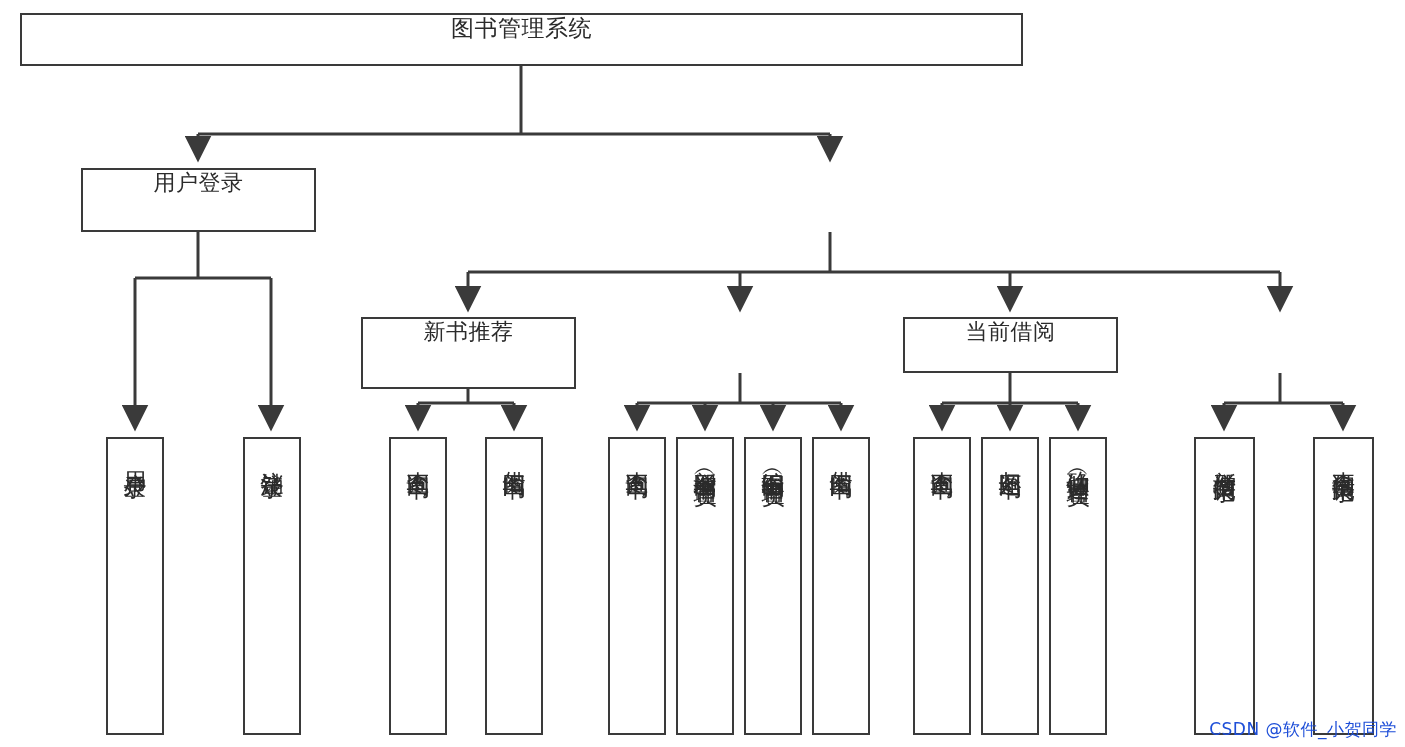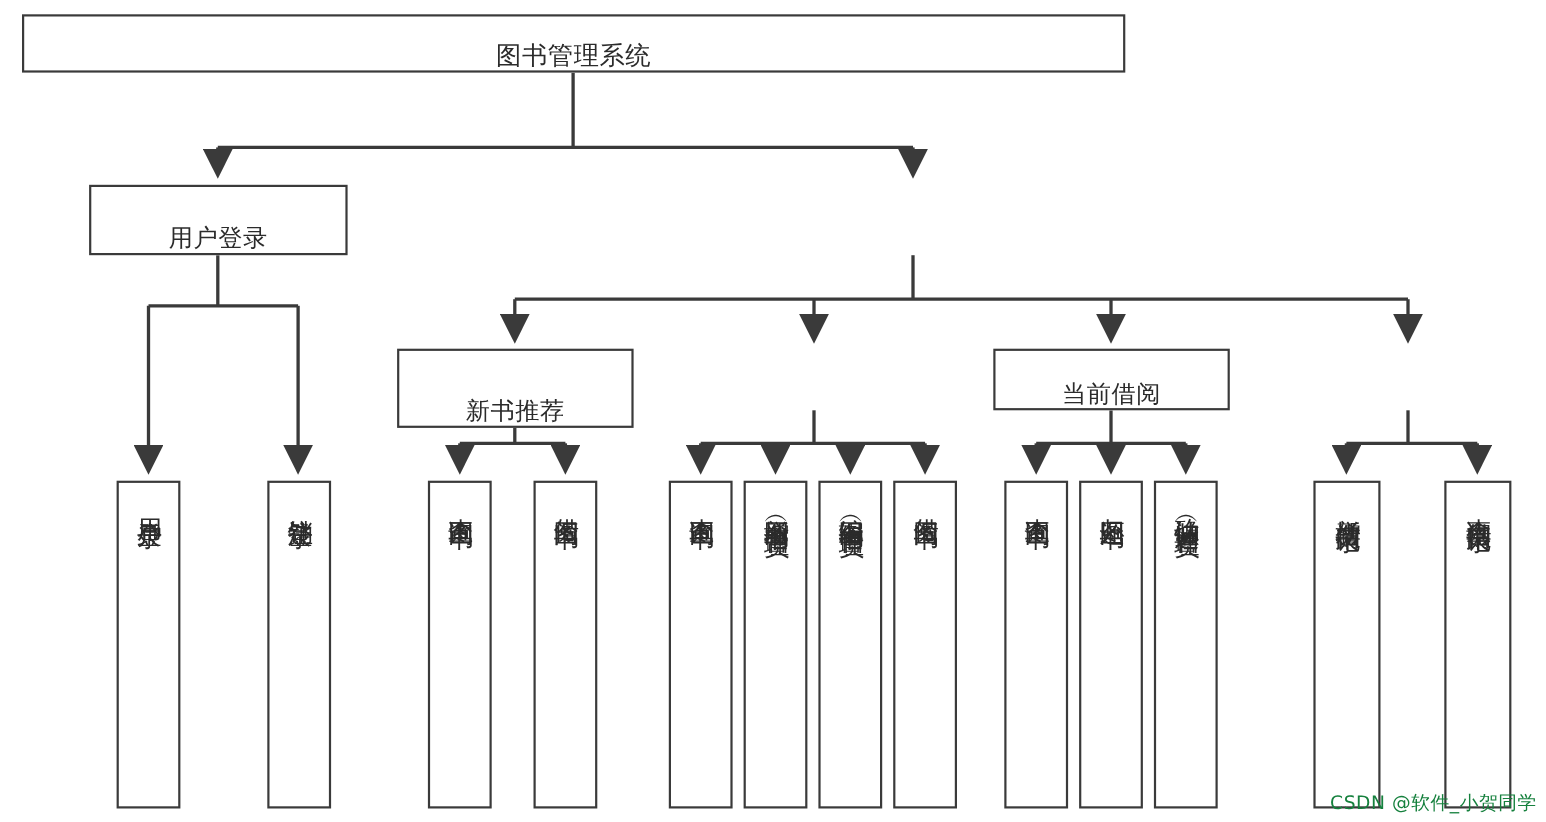--- a/index.html
+++ b/index.html
@@ -25,21 +25,21 @@
     width: 1405px;
     height: 747px;
     pointer-events: none;
   }
   .node {
     position: absolute;
     box-sizing: border-box;
     background: #ffffff;
     border: 2px solid #3a3a3a;
     display: flex;
-    align-items: flex-end;
+    align-items: flex-start;
     justify-content: center;
     z-index: 2;
   }
   .node .label {
     color: #2b2b2b;
     line-height: 1.15;
     letter-spacing: 0.5px;
     white-space: nowrap;
   }
   .node.horiz .label {
@@ -58,21 +58,21 @@
     letter-spacing: 2px;
     line-height: 1;
   }
   .node.root .label { font-size: 23px; }
 
   #watermark {
     position: absolute;
     right: 8px;
     bottom: 6px;
     font-size: 17px;
-    color: #15803d;
+    color: #1d4ed8;
     letter-spacing: 0.5px;
     z-index: 5;
     white-space: nowrap;
   }
 </style>
 </head>
 <body>
 
 <div id="canvas">
 

